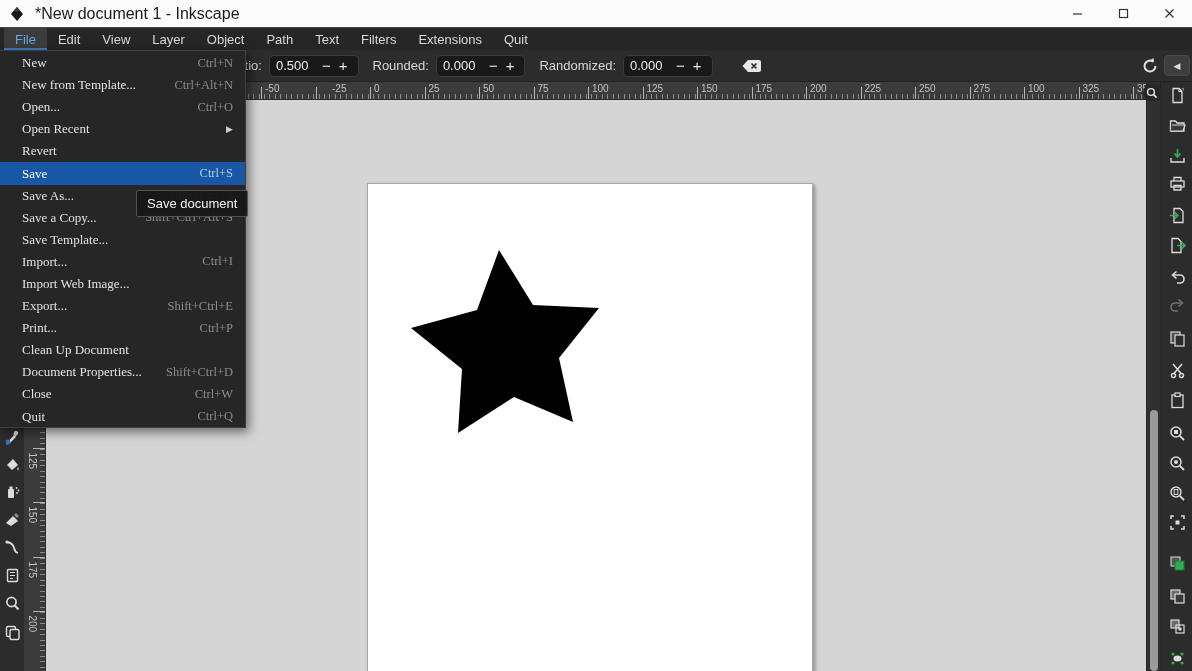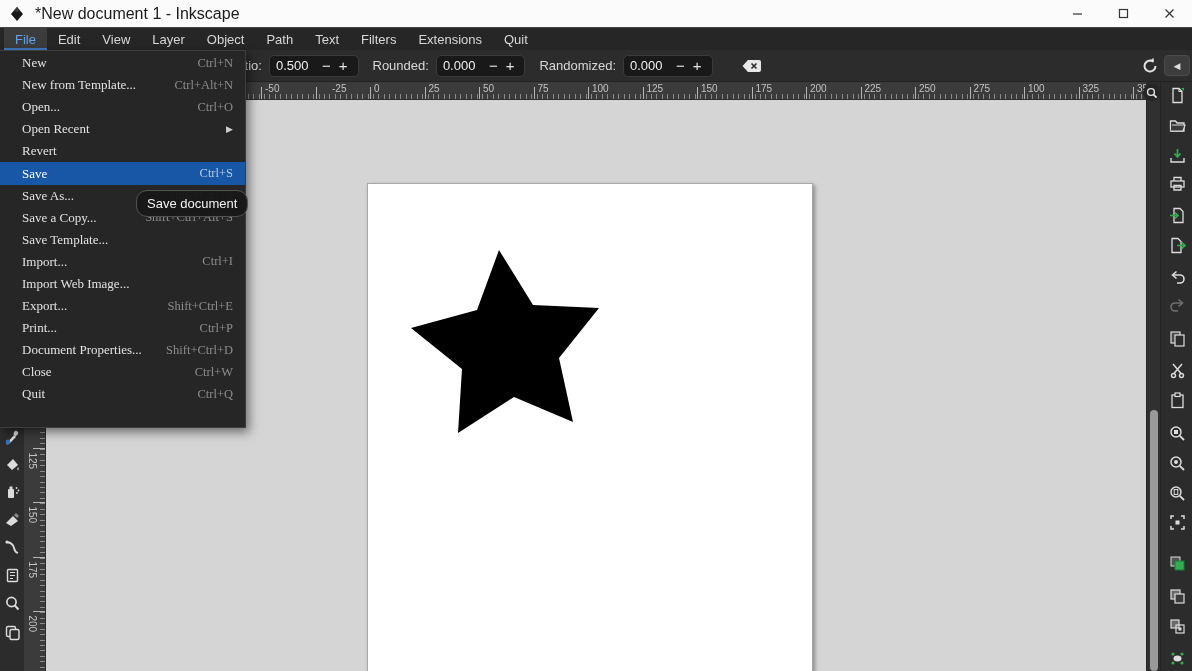--- a/index.html
+++ b/index.html
@@ -83,21 +83,21 @@
     z-index:50; padding-top:1px; }
   .fm-row { height:22.1px; display:flex; align-items:center; padding:0 12px 0 22px; font-size:13px;
     color:#e2e2e2; position:relative;font-family:Liberation Serif, serif; }
   .fm-row .sc { margin-left:auto; color:#8d8d8d; font-size:12.5px; }
   .fm-row.hl { background:#1757a6; color:#ffffff; }
   .fm-row.hl .sc { color:#b9cde6; }
   .fm-row .sub { margin-left:auto; color:#cfcfcf; font-size:9px; }
 
   
   .tooltip { position:absolute; left:136px; top:190px; z-index:60; background:rgba(24,24,24,0.96);
-    border:1px solid #525252; border-radius:11px; padding:5px 10px; font-size:13px; color:#f2f2f2; }
+    border:1px solid #525252; border-radius:2px; padding:5px 10px; font-size:13px; color:#f2f2f2; }
 </style>
 </head>
 <body>
 
 <div class="titlebar">
   <svg class="logo" viewBox="0 0 16 16">
     <path d="M8 1 L14 8 L8 15 L2 8 Z" fill="#181818"></path>
     <path d="M8 1 L11 4.5 L8 6 L5 4.5 Z" fill="#3b3b3b"></path>
   </svg>
   <span class="title">*New document 1 - Inkscape</span>
@@ -469,20 +469,23 @@
     </div>
     <div class="fm-row">
       <span>Export...</span>
       <span class="sc">Shift+Ctrl+E</span>
     </div>
     <div class="fm-row">
       <span>Print...</span>
       <span class="sc">Ctrl+P</span>
     </div>
     <div class="fm-row">
+      <span>Clean Up Document</span>
+    </div>
+    <div class="fm-row">
       <span>Document Properties...</span>
       <span class="sc">Shift+Ctrl+D</span>
     </div>
     <div class="fm-row">
       <span>Close</span>
       <span class="sc">Ctrl+W</span>
     </div>
     <div class="fm-row">
       <span>Quit</span>
       <span class="sc">Ctrl+Q</span>

